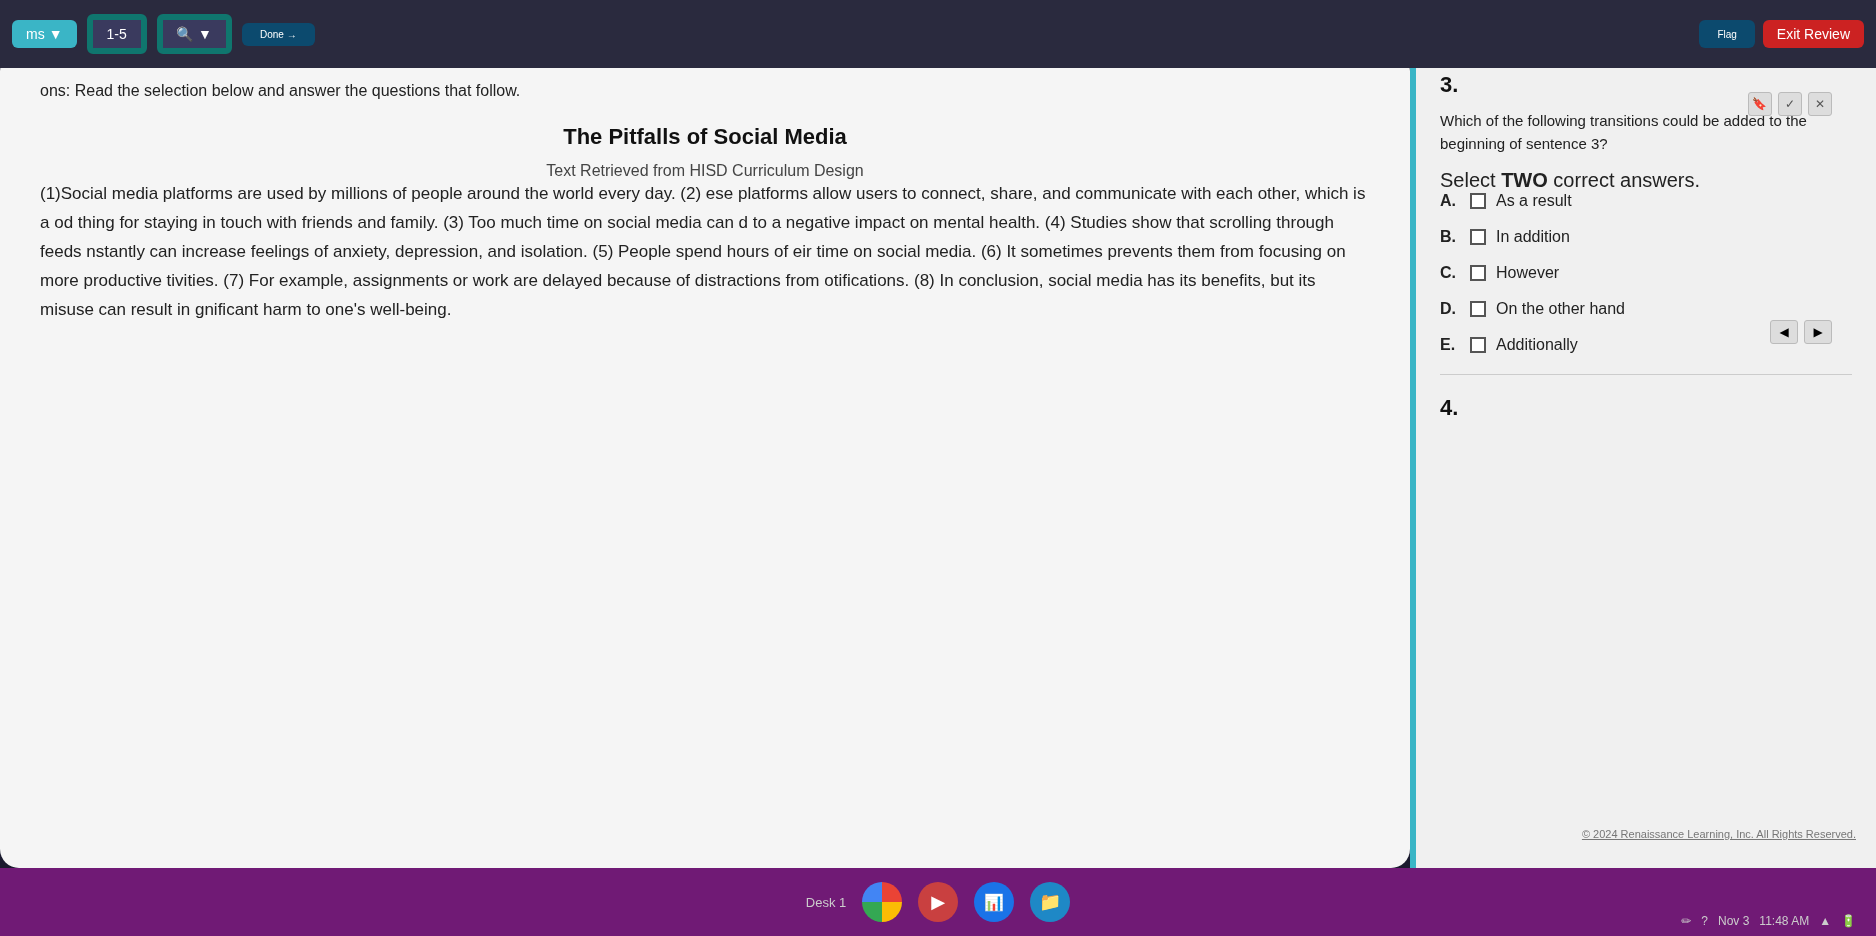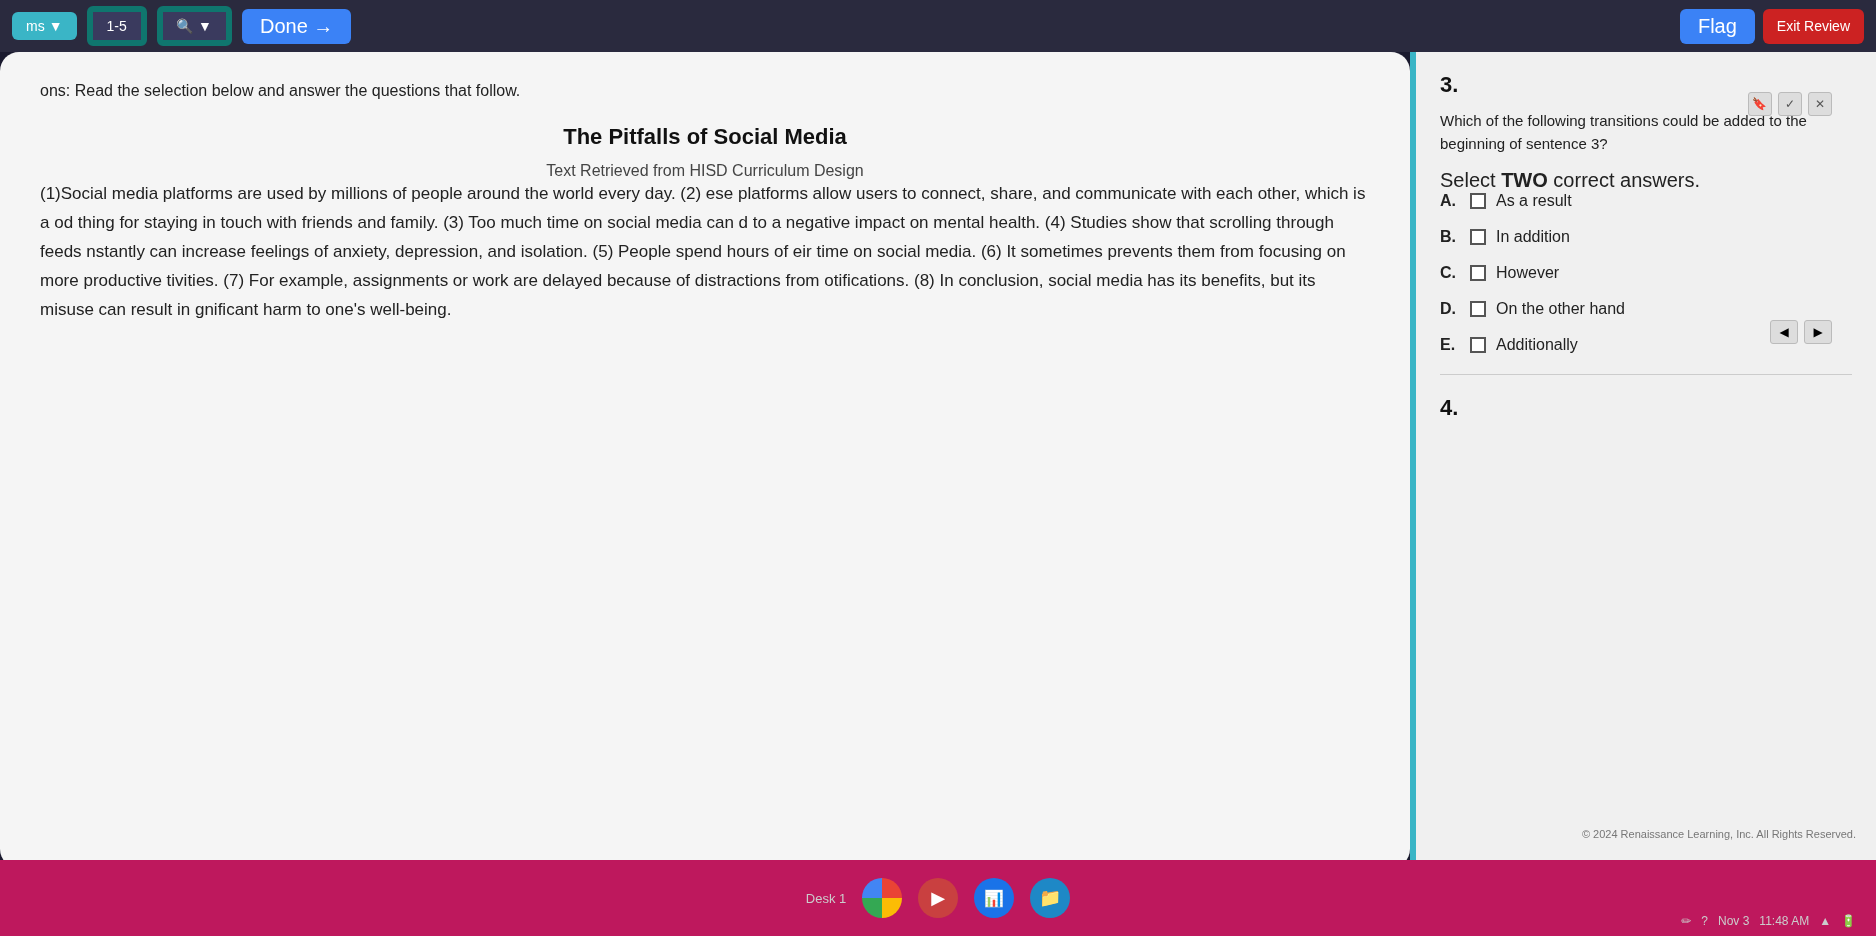--- a/index.html
+++ b/index.html
@@ -11,21 +11,21 @@
       overflow: hidden;
       position: relative;
     }
 
     
     .toolbar {
       position: absolute;
       top: 0;
       left: 0;
       right: 0;
-      height: 52px;
+      height: 68px;
       background: #2a2a3e;
       display: flex;
       align-items: center;
       padding: 14px 12px;
       gap: 10px;
       z-index: 10;
     }
 
     .toolbar-btn-teal {
       background: #3ab5c6;
@@ -44,26 +44,26 @@
       background: #3a3a5e;
       color: white;
       border: 6px solid #0f766e;
       border-radius: 6px;
       padding: 6px 14px;
       font-size: 14px;
       cursor: pointer;
     }
 
     .toolbar-btn-green {
-      background: #3b82f6;
+      background: #0c4a6e;
       color: white;
       border: none;
       border-radius: 6px;
       padding: 6px 18px;
-      font-size: 20px;
+      font-size: 10px;
       cursor: pointer;
       display: flex;
       align-items: center;
       gap: 4px;
     }
 
     .toolbar-btn-red {
       background: #cc2222;
       color: white;
       border: none;
@@ -239,30 +239,31 @@
       justify-content: center;
       font-size: 12px;
     }
 
     .copyright {
       position: absolute;
       bottom: 28px;
       right: 20px;
       font-size: 11px;
       color: #777;
+      text-decoration: underline;
     }
 
     
     .taskbar {
       position: absolute;
       bottom: 0;
       left: 0;
       right: 0;
-      height: 76px;
-      background: #be185d;
+      height: 68px;
+      background: #701a75;
       display: flex;
       align-items: center;
       justify-content: center;
       gap: 16px;
     }
 
     .taskbar-item {
       display: flex;
       flex-direction: column;
       align-items: center;

